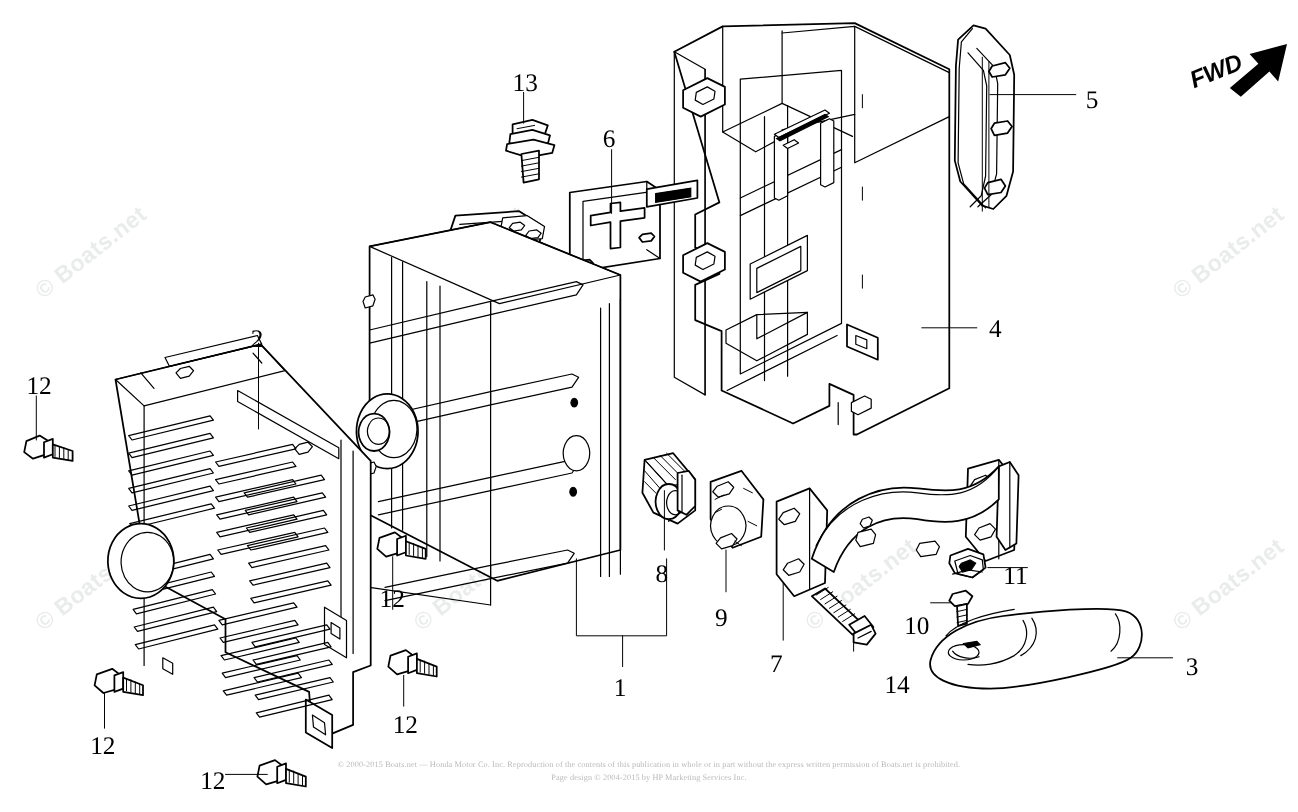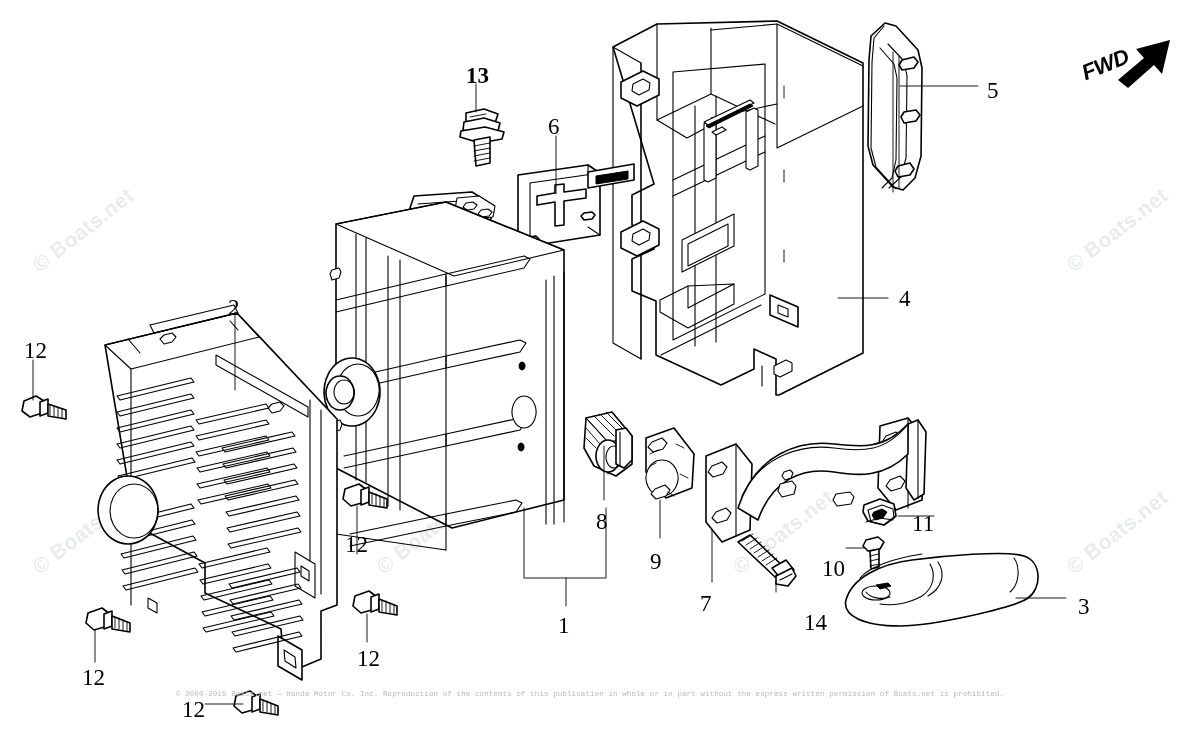--- a/index.html
+++ b/index.html
@@ -111,21 +111,21 @@
   }
 
   
   #footer {
     position: absolute;
     z-index: 22;
     left: 0;
     top: 690px;
     width: 1180px;
     text-align: center;
-    font-family: Liberation Mono, monospace;
+    font-family: Liberation Serif, serif;
     color: #b9b9b9;
   }
   #footer .l1 {
     font-size: 7.5px;
     letter-spacing: 0.1px;
     white-space: nowrap;
   }
   #footer .l2 {
     font-size: 7.5px;
     margin-top: 3px;
@@ -484,21 +484,21 @@
       <path d="M846 548 l18 0"></path>
       <path d="M898 516 l36 0"></path>
       <path d="M1016 598 l50 0"></path>
 
       <path d="M524 508 l0 70 l82 0 l0 -70"></path>
       <path d="M566 578 l0 28"></path>
     </g>
 
   </svg>
 
-  <div class="callout" style="left:466px; top:64px;font-weight:bold;">13</div>
+  <div class="callout" style="left:466px; top:64px;">13</div>
   <div class="callout" style="left:548px; top:115px;">6</div>
   <div class="callout" style="left:987px; top:79px;">5</div>
   <div class="callout" style="left:899px; top:287px;">4</div>
   <div class="callout" style="left:228px; top:296px;">2</div>
   <div class="callout" style="left:24px;  top:339px;">12</div>
   <div class="callout" style="left:345px; top:533px;">12</div>
   <div class="callout" style="left:357px; top:647px;">12</div>
   <div class="callout" style="left:82px;  top:666px;">12</div>
   <div class="callout" style="left:182px; top:698px;">12</div>
   <div class="callout" style="left:596px; top:510px;">8</div>
@@ -512,15 +512,16 @@
 
   <div id="fwd-mark">
     <div id="fwd-text">FWD</div>
     <svg width="96" height="56" viewBox="0 0 96 56">
       <path d="M40 44 L66 22 L58 13 L92 4 L84 38 L76 29 L50 52 Z" fill="#000000"></path>
     </svg>
   </div>
 
   <div id="footer">
     <div class="l1">© 2000-2015 Boats.net — Honda Motor Co. Inc. Reproduction of the contents of this publication in whole or in part without the express written permission of Boats.net is prohibited.</div>
+    <div class="l2">Page design © 2004-2015 by HP Marketing Services Inc.</div>
   </div>
 
 </div>
 
 </body></html>

